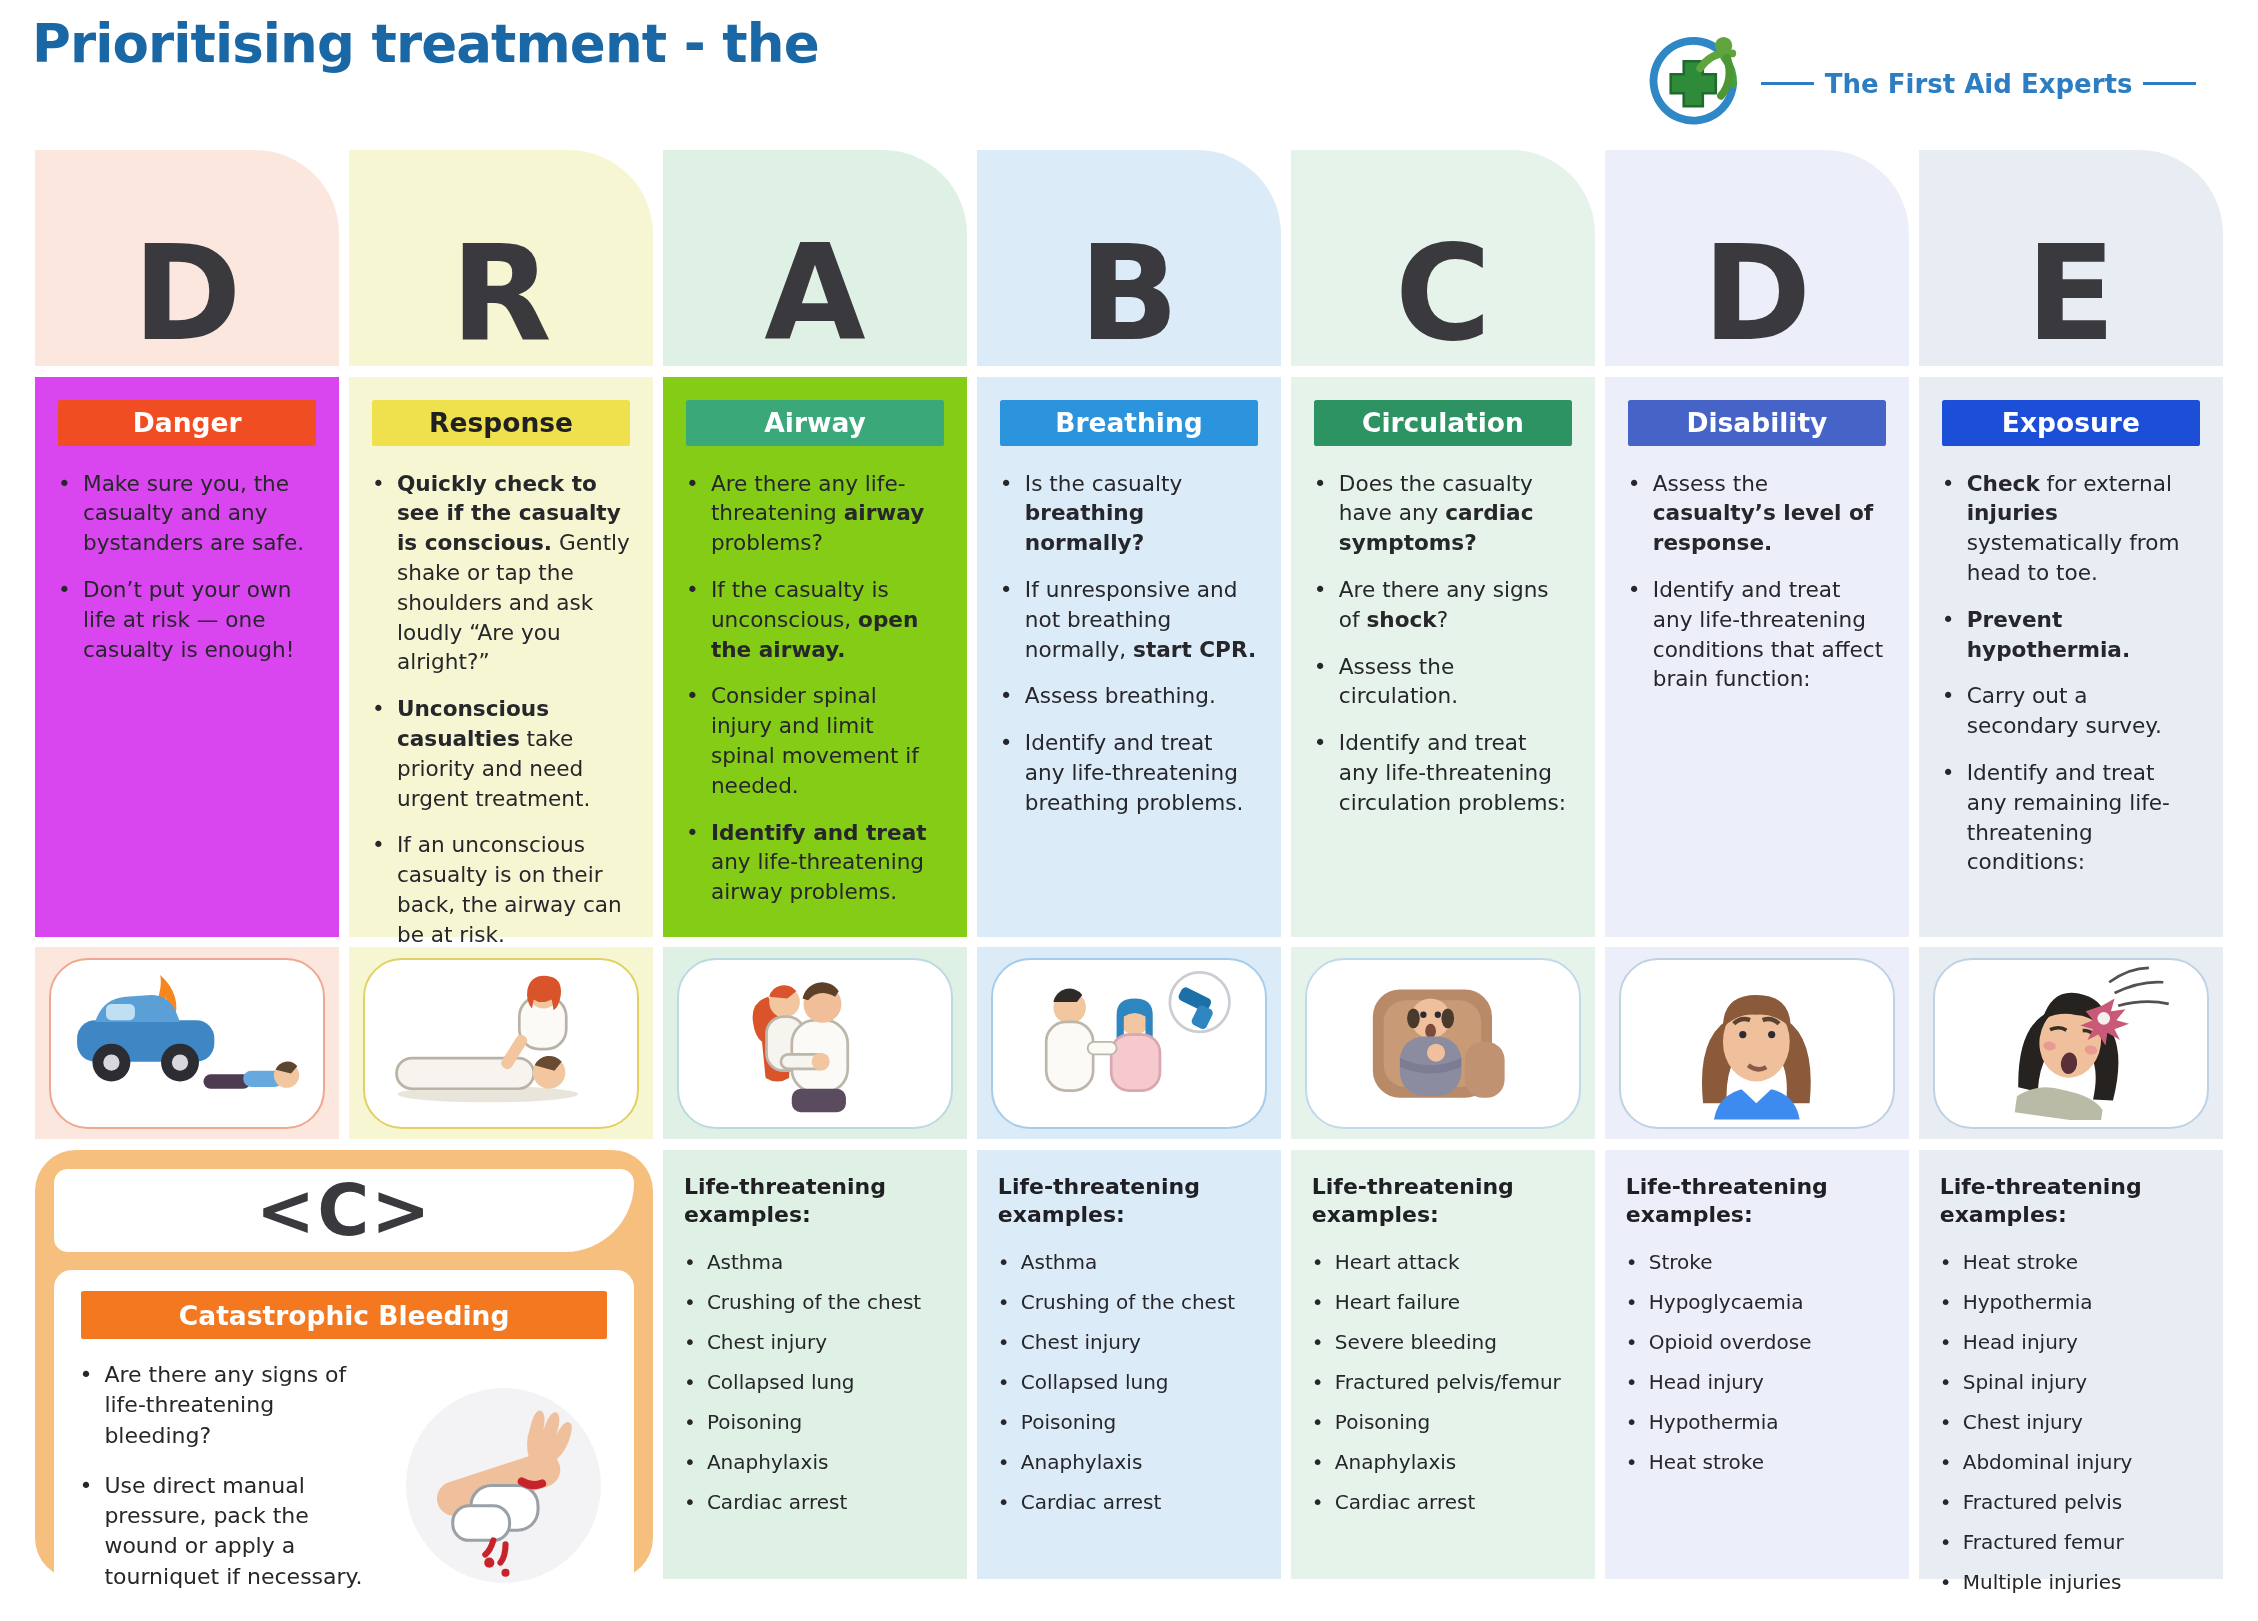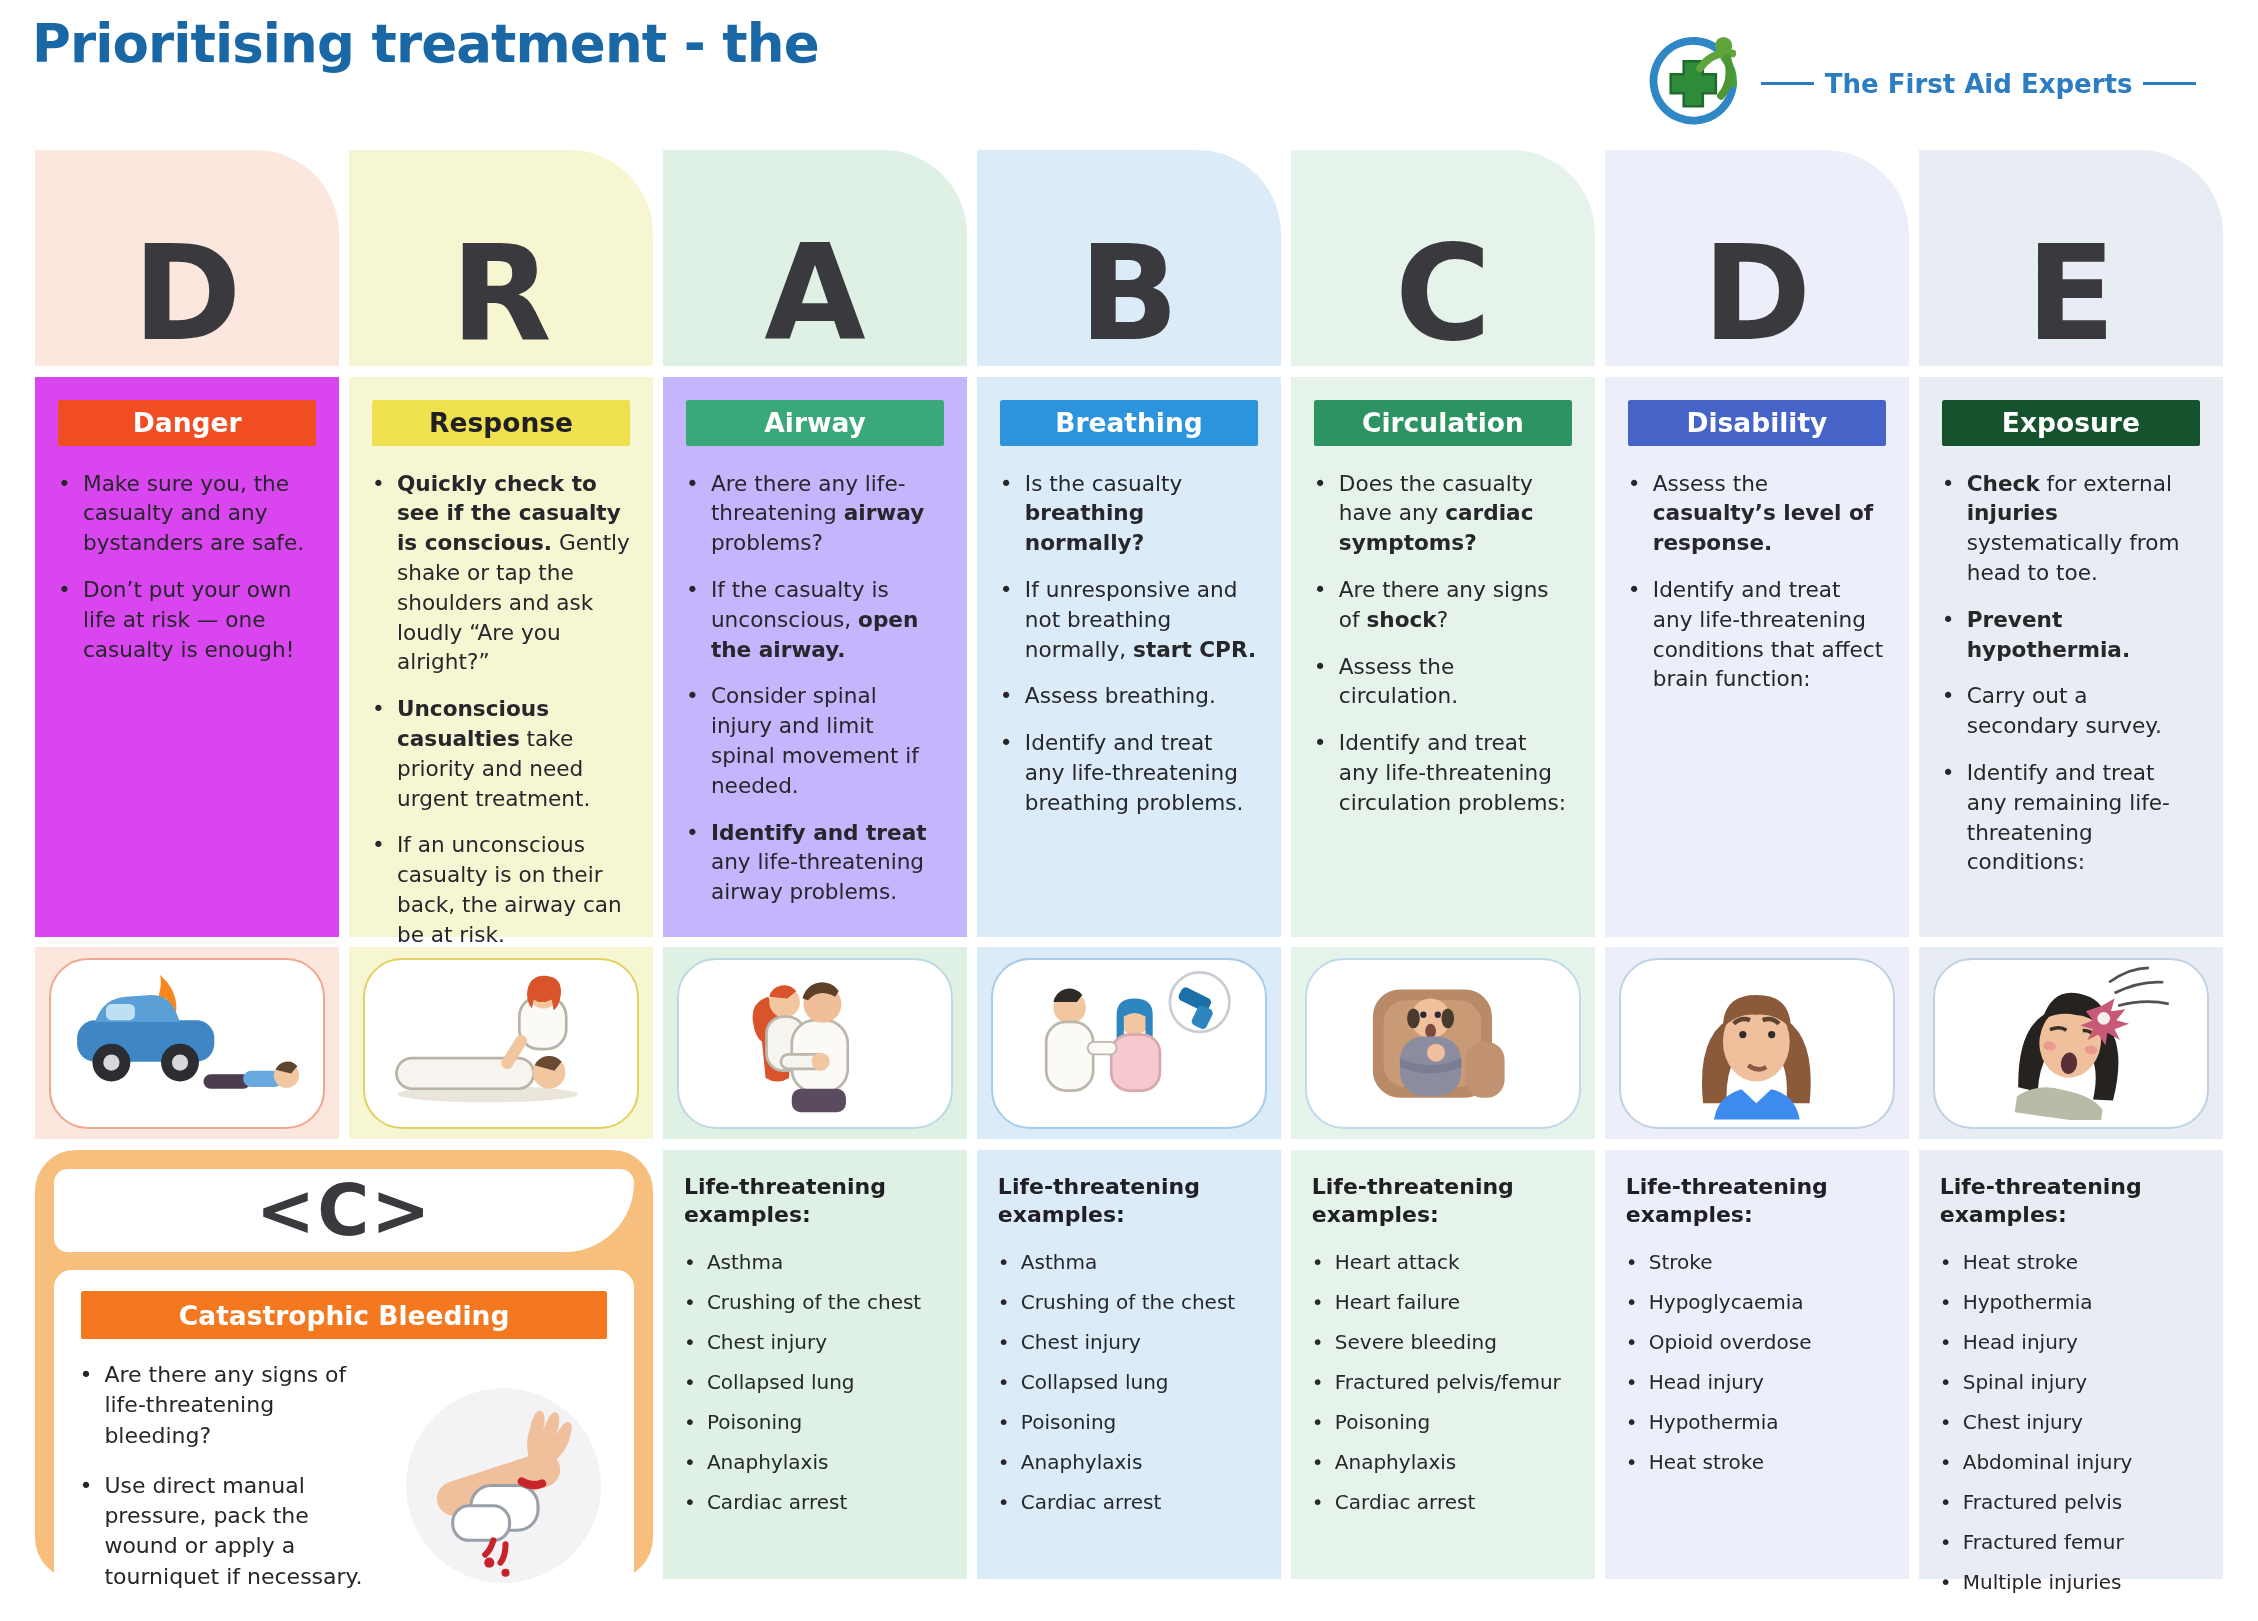--- a/index.html
+++ b/index.html
@@ -147,21 +147,21 @@
     <rect x="150" y="34" width="52" height="58" rx="22" fill="#FBFAF7" stroke="#B9B2A6" stroke-width="3"></rect>
     <circle cx="177" cy="30" r="17" fill="#F2C79F"></circle>
     <path d="M159 26 q4-17 22-15 q17 2 15 21 q-2 13-8 17 l-2-12 q-12 6-20 0 l-2 10 q-7-8-5-21 z" fill="#D9542B"></path>
     <rect x="150" y="74" width="13" height="42" rx="6" fill="#F2C79F" transform="rotate(32 150 74)"></rect>
           </svg>
         </div>
       </div>
       <div class="letter-cell" style="background: rgb(223, 241, 228); grid-area: 1 / 3;">
         <div class="glyph" style="color: rgb(58, 58, 62);">A</div>
       </div>
-      <div class="body-cell" style="background: #c4b5fd; grid-area: 2 / 3;">
+      <div class="body-cell" style="background: #84cc16; grid-area: 2 / 3;">
         <div class="band" style="background: rgb(59, 168, 122); color: rgb(255, 255, 255);">Airway</div>
         <div class="bullets">
           <div class="bullet">
             <span class="dot">•</span>
             <span><span>Are there any life-threatening </span><span class="b">airway</span><span> problems?</span></span>
           </div>
           <div class="bullet">
             <span class="dot">•</span>
             <span><span>If the casualty is unconscious, </span><span class="b">open the airway.</span></span>
           </div>
@@ -421,21 +421,21 @@
         </div>
         <div class="ex-item">
           <span class="dot">•</span>
           <span>Heat stroke</span>
         </div>
       </div>
       <div class="letter-cell" style="background: rgb(232, 237, 243); grid-area: 1 / 7;">
         <div class="glyph" style="color: rgb(58, 58, 62);">E</div>
       </div>
       <div class="body-cell" style="background: rgb(232, 237, 243); grid-area: 2 / 7;">
-        <div class="band" style="background: #14532d; color: rgb(255, 255, 255);">Exposure</div>
+        <div class="band" style="background: #1d4ed8; color: rgb(255, 255, 255);">Exposure</div>
         <div class="bullets">
           <div class="bullet">
             <span class="dot">•</span>
             <span><span class="b">Check</span><span> for external </span><span class="b">injuries</span><span> systematically from head to toe.</span></span>
           </div>
           <div class="bullet">
             <span class="dot">•</span>
             <span><span class="b">Prevent hypothermia.</span></span>
           </div>
           <div class="bullet">

